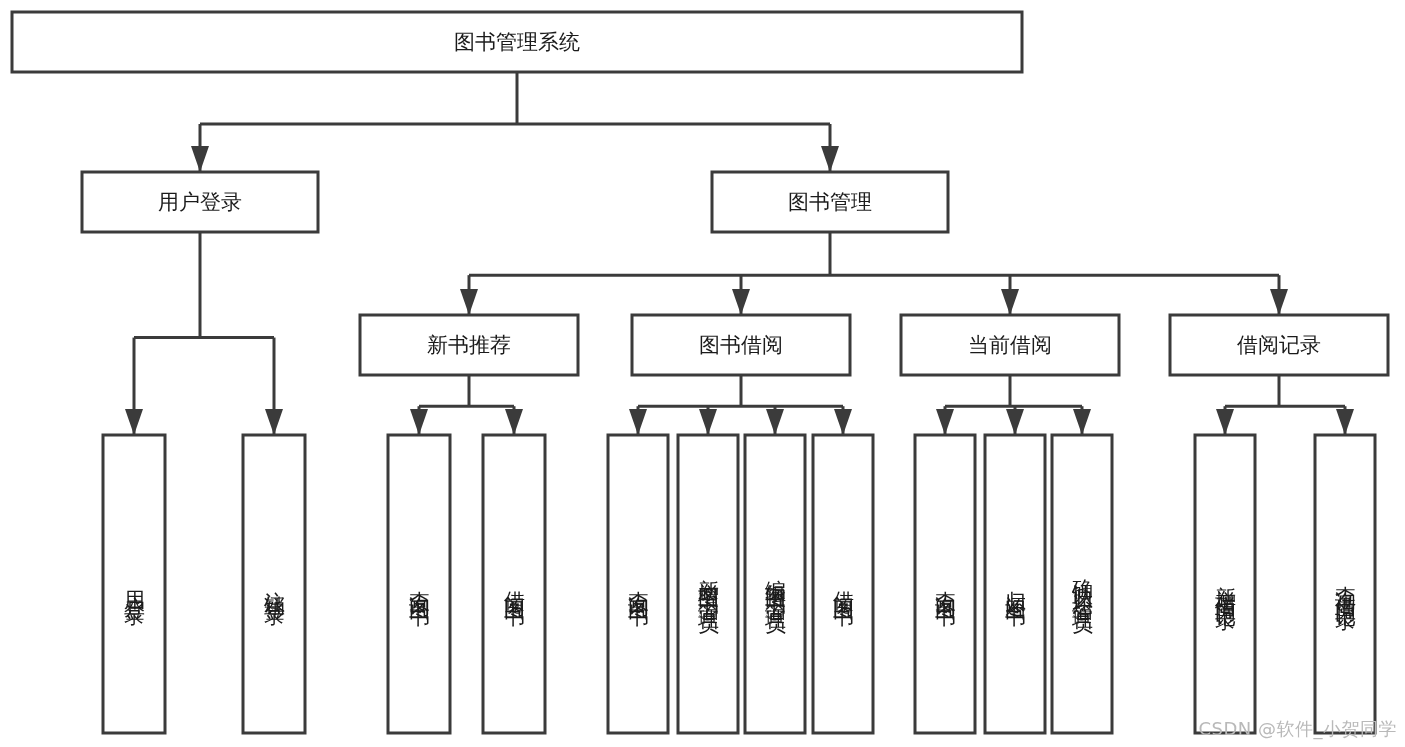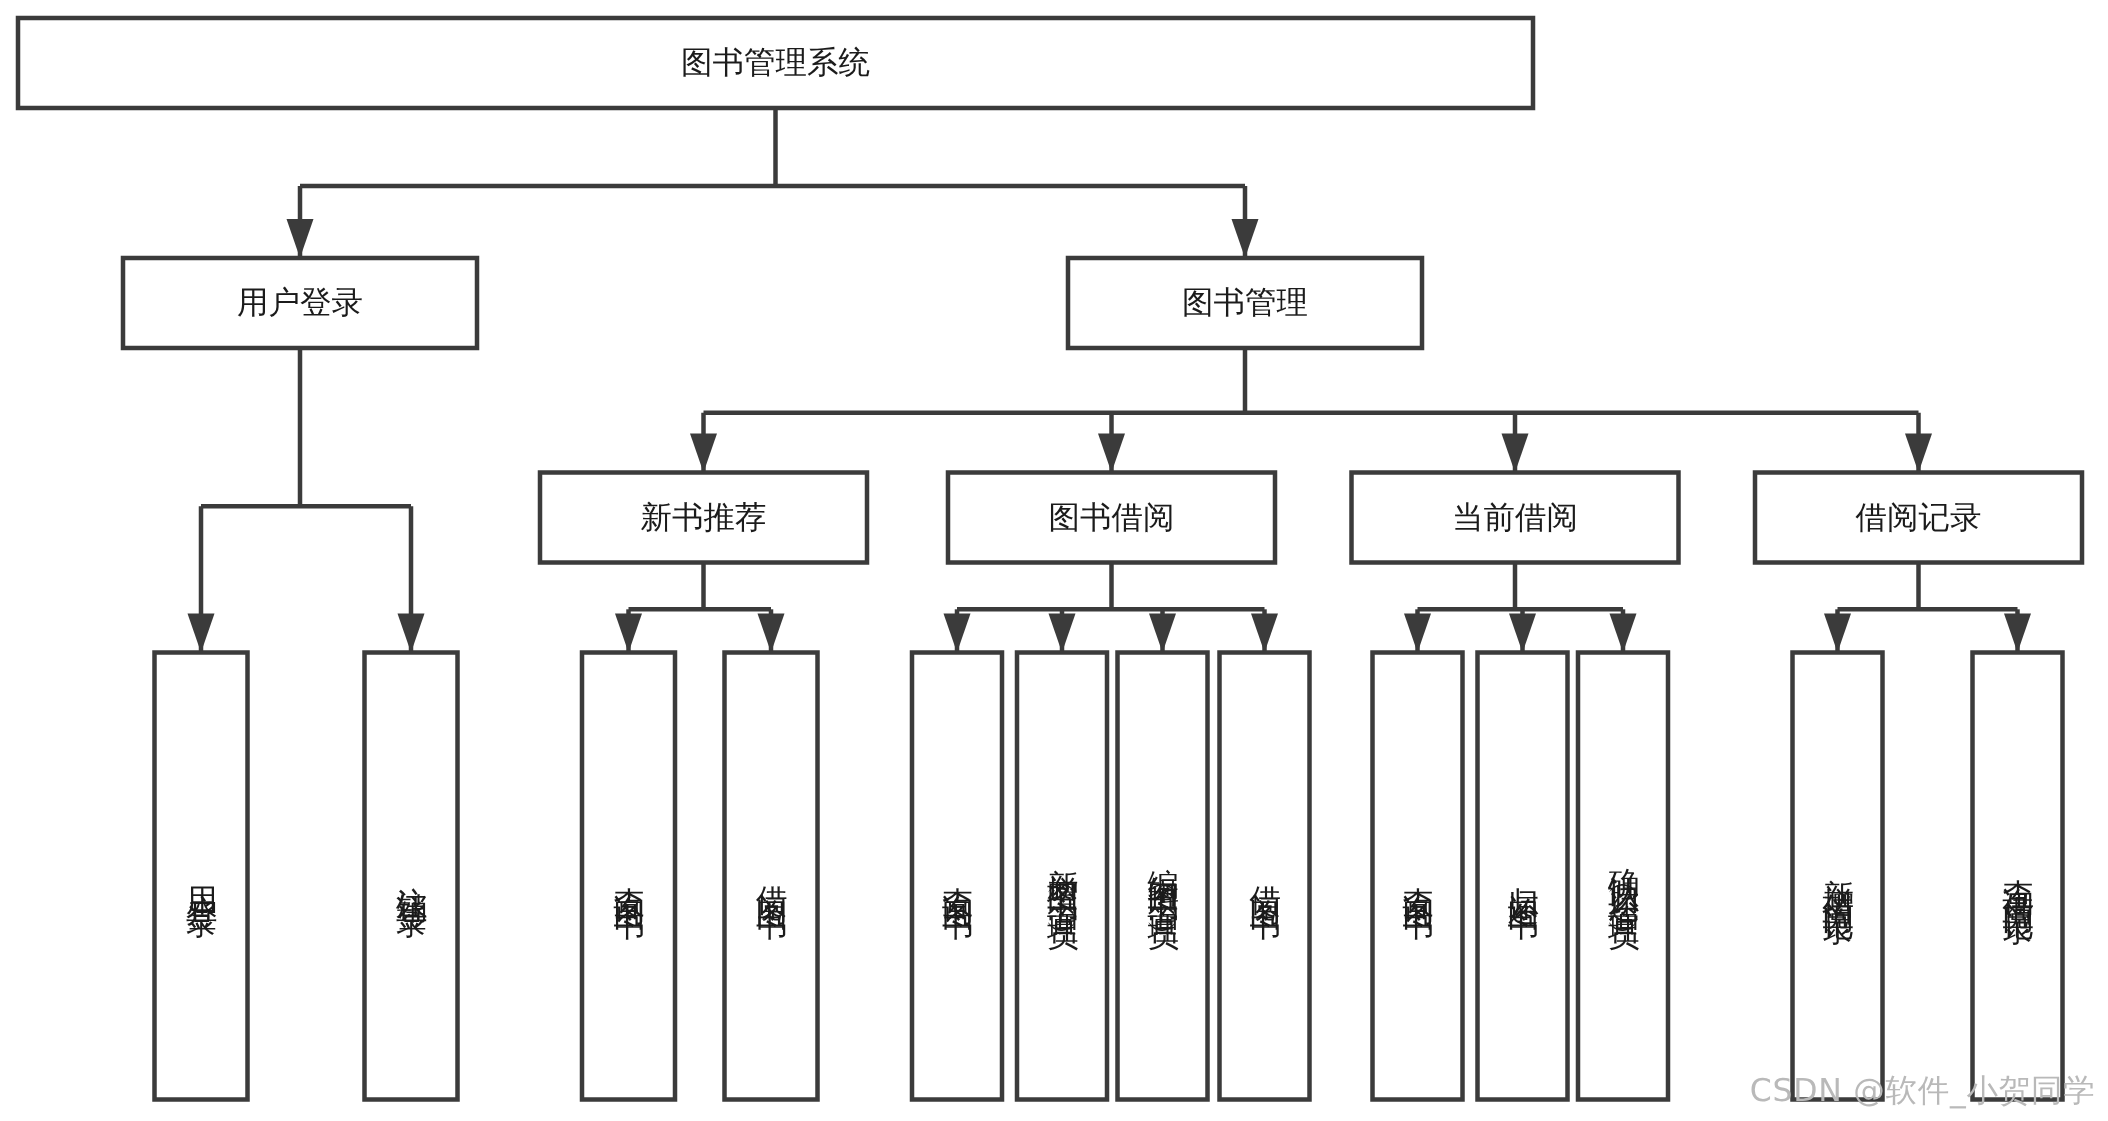--- a/index.html
+++ b/index.html
@@ -65,21 +65,21 @@
     line-height: 1.0;
     letter-spacing: 5px;
     color: #1b1b1b;
     white-space: nowrap;
   }
   #watermark {
     position: absolute;
     right: 8px;
     bottom: 6px;
     font-family: "DejaVu Sans", "Liberation Sans", sans-serif;
-    font-size: 21px;
+    font-size: 18px;
     color: #b9b9b9;
     letter-spacing: 0.5px;
     white-space: nowrap;
     user-select: none;
   }
 </style>
 </head>
 <body>
 
 <div id="diagram-root">

